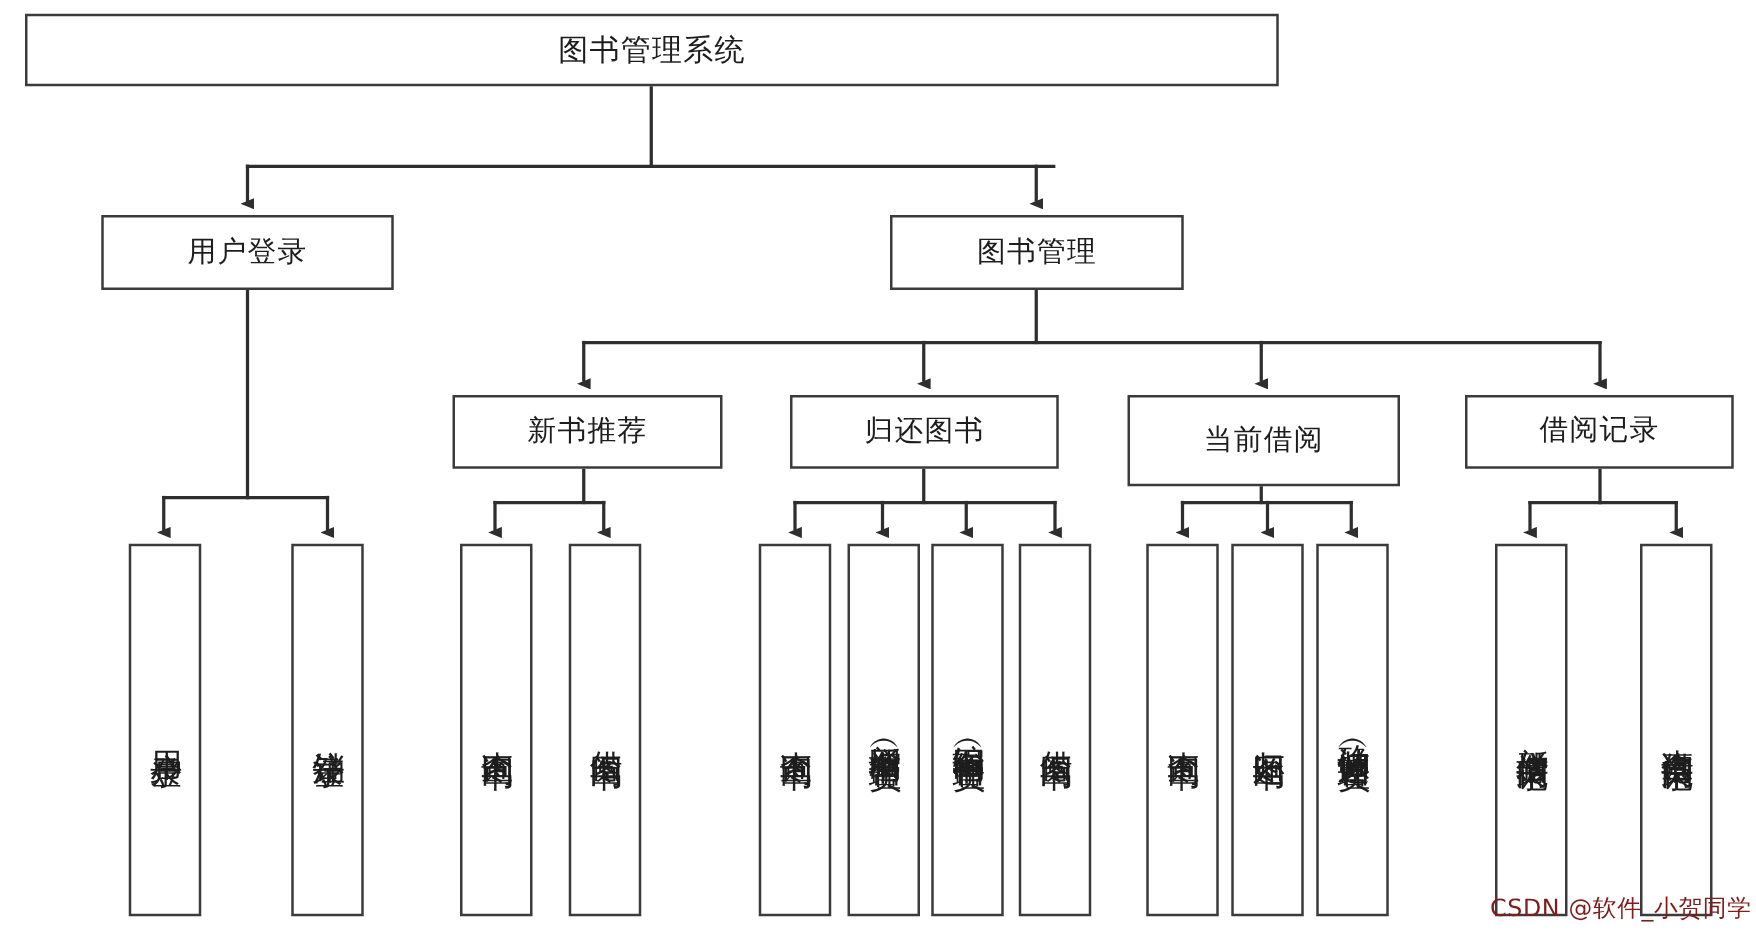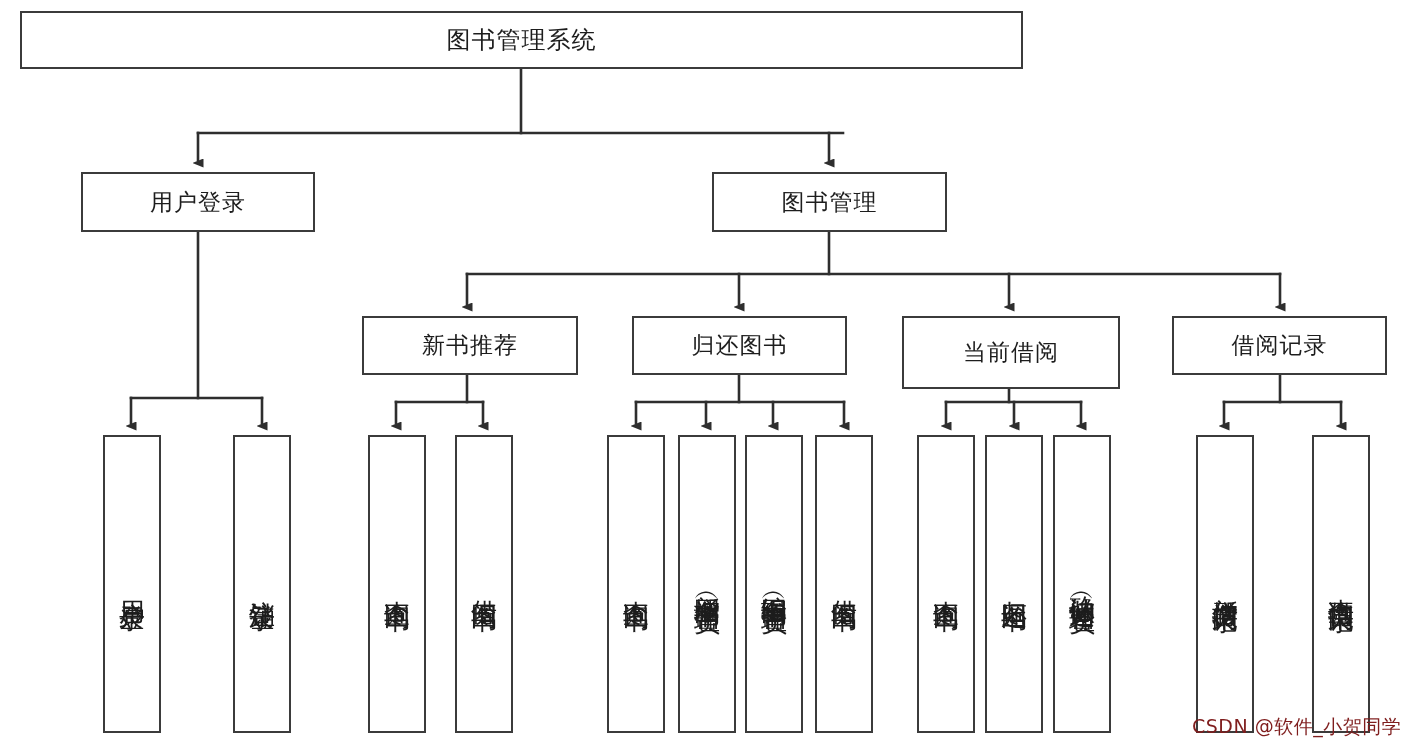--- a/index.html
+++ b/index.html
@@ -126,21 +126,21 @@
 
   <div class="node h" style="left:362px;top:316px;width:216px;height:59px;">
     <span class="lbl">新书推荐</span>
   </div>
   <div class="node h" style="left:632px;top:316px;width:215px;height:59px;">
     <span class="lbl">归还图书</span>
   </div>
   <div class="node h" style="left:902px;top:316px;width:218px;height:73px;">
     <span class="lbl">当前借阅</span>
   </div>
-  <div class="node h" style="left:1172px;top:316px;width:215px;height:59px;">
+  <div class="node h" style="left:1172px;top:316px;width:215px;height:59px;font-family:Liberation Mono, monospace;">
     <span class="lbl">借阅记录</span>
   </div>
 
   <div class="node v" style="left:103px;top:435px;width:58px;height:298px;">
     <span class="lbl">用户登录</span>
   </div>
   <div class="node v" style="left:233px;top:435px;width:58px;height:298px;">
     <span class="lbl">注销登录</span>
   </div>
 

